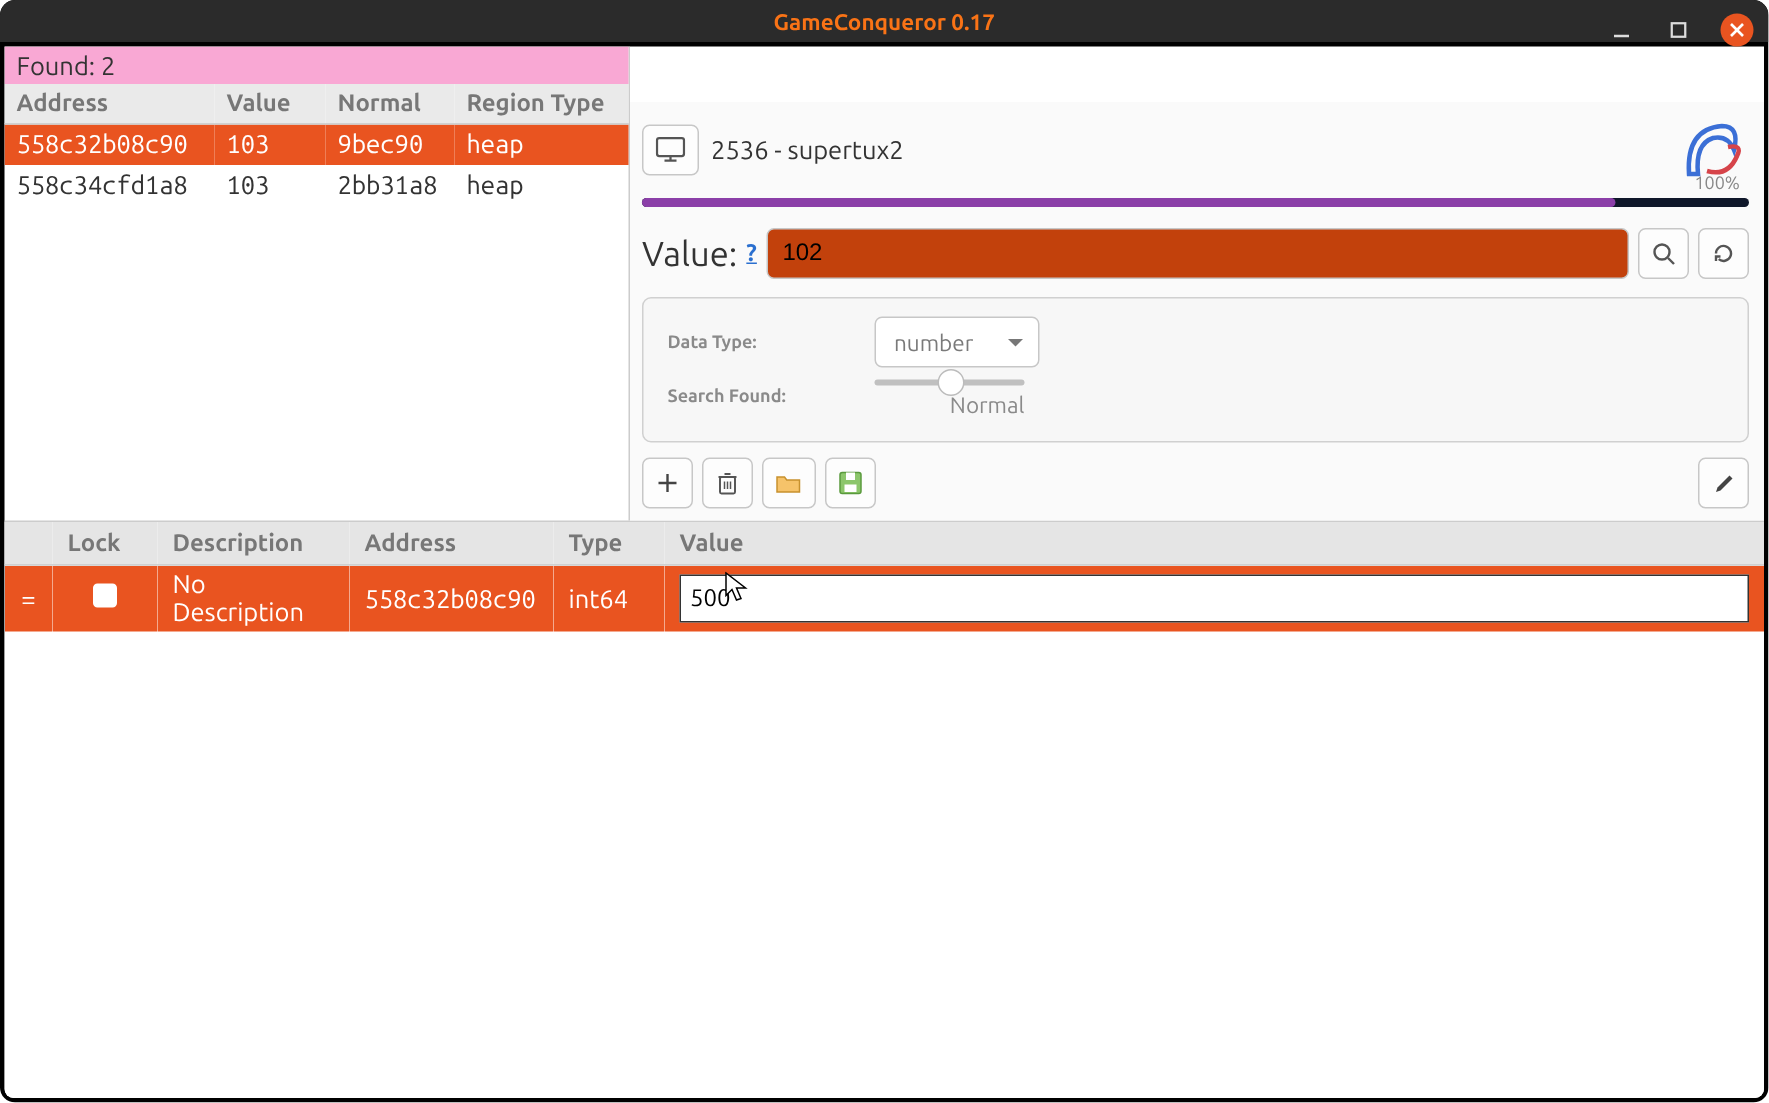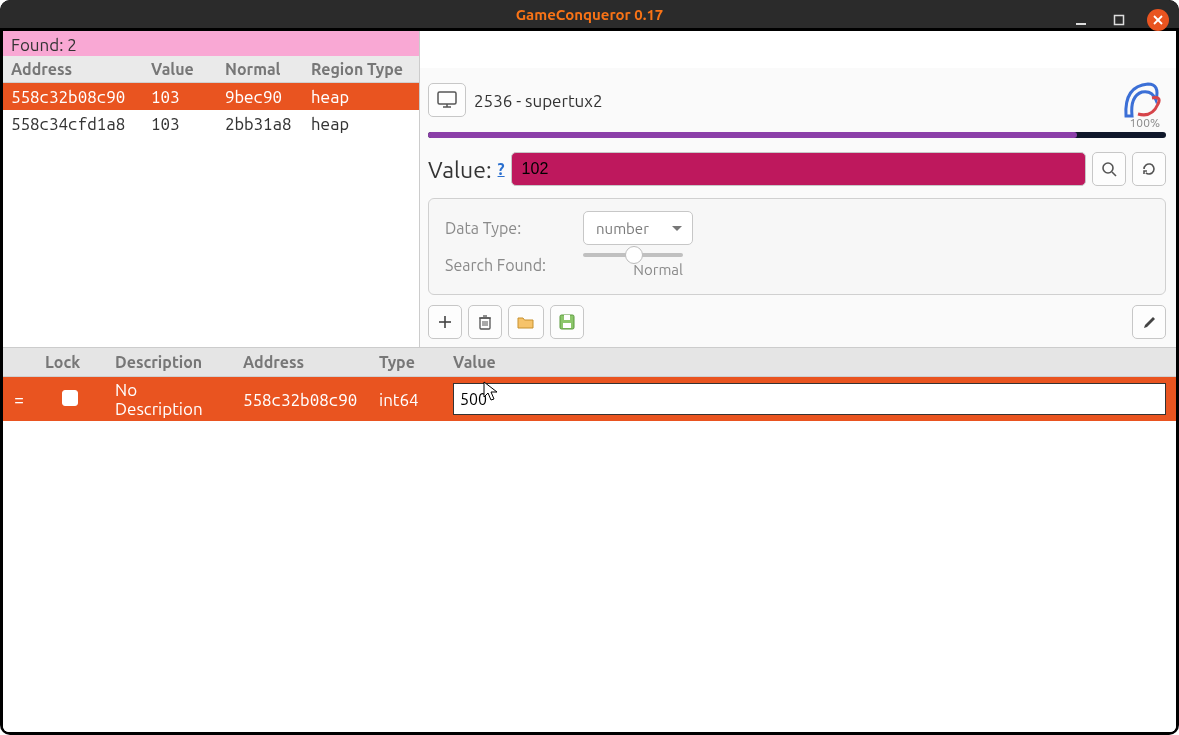--- a/index.html
+++ b/index.html
@@ -185,37 +185,37 @@
     cursor: pointer;
     font-size: 16px;
   }
   .text-input {
     flex: 1;
     height: 34px;
     border: 1px solid #c7c7c7;
     border-radius: 5px;
     padding: 0 10px;
     font-size: 16px;
-    background: #be185d;
+    background: #c2410c;
   }
   .opts-box {
     border: 1px solid #d0d0d0;
     border-radius: 6px;
     padding: 12px 16px 10px 16px;
     margin-top: 6px;
     color: #8a8a8a;
     background: #f7f7f7;
   }
   .opt-row {
     display: flex;
     align-items: center;
     gap: 18px;
     margin-bottom: 6px;
   }
-  .opt-label { width: 120px; font-size: 16px; }
+  .opt-label { width: 120px; font-size: 12px; font-weight: bold; }
   .dropdown {
     height: 34px;
     border: 1px solid #c7c7c7;
     border-radius: 5px;
     background: #fff;
     padding: 0 28px 0 12px;
     display: inline-flex;
     align-items: center;
     position: relative;
     color: #7a7a7a;

